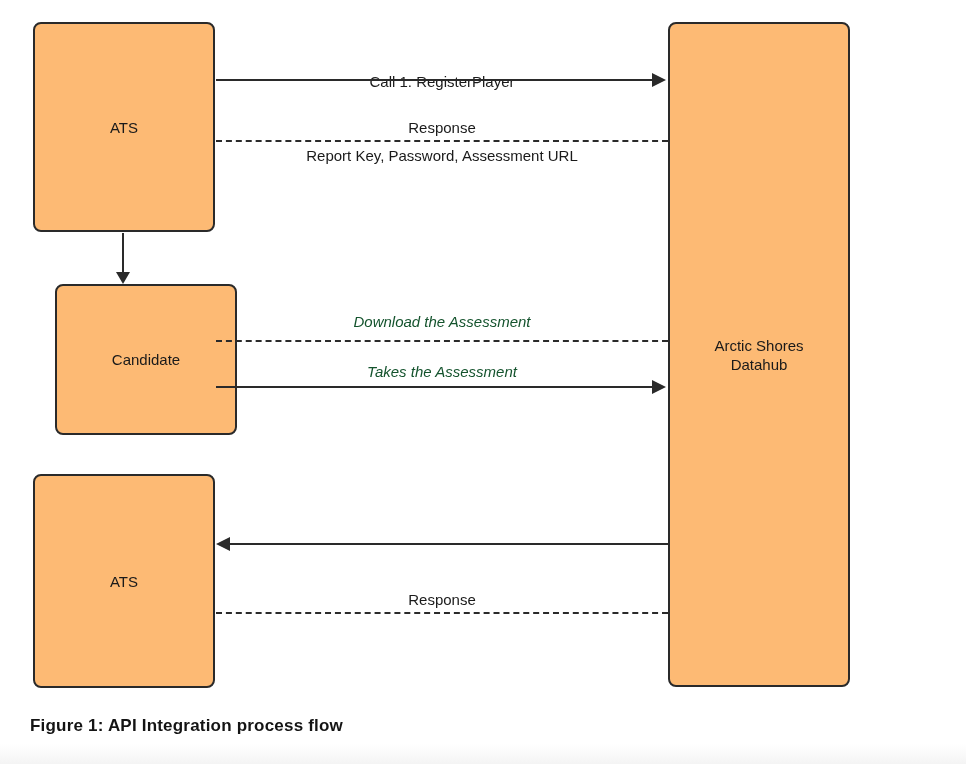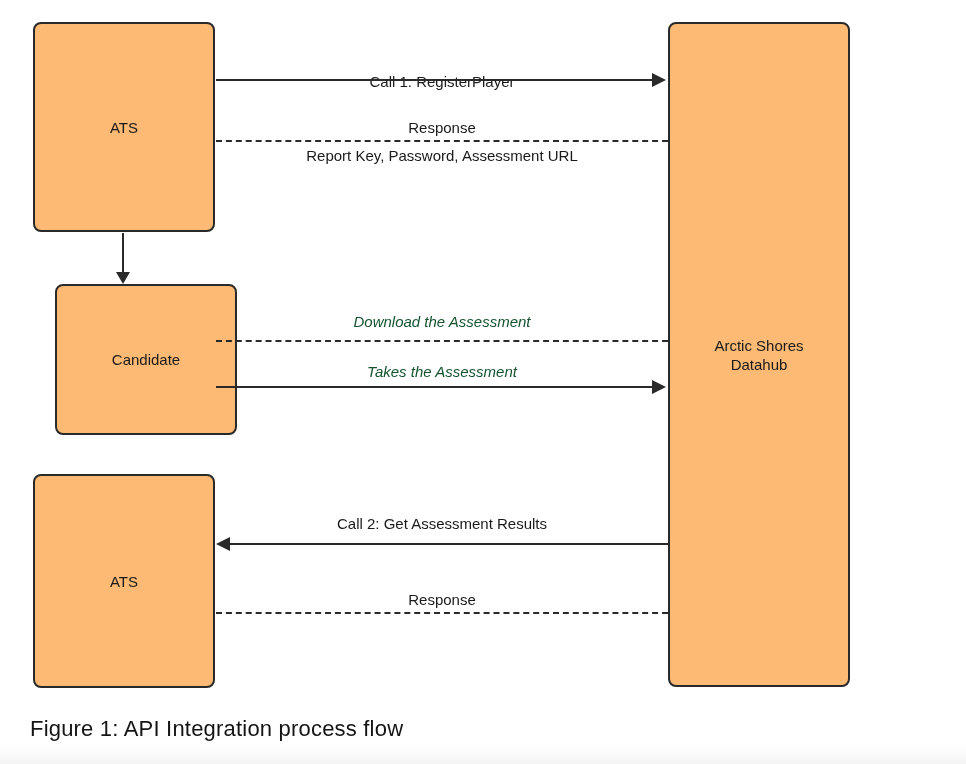--- a/index.html
+++ b/index.html
@@ -80,22 +80,22 @@
   }
   .flow-label.muted {
     font-style: italic;
     color: #14532d;
   }
   
   .caption {
     position: absolute;
     left: 30px;
     top: 716px;
-    font-size: 22px;
-    font-weight: 400;
+    font-size: 17px;
+    font-weight: 700;
     letter-spacing: 0.2px;
     color: #141414;
   }
   
   .bottom-band {
     position: absolute;
     left: 0;
     top: 744px;
     width: 966px;
     height: 20px;
@@ -137,21 +137,20 @@
   <div class="vline" style="left:122px; top:233px; height:42px;"></div>
   <div class="arrow-down" style="left:116px; top:272px;"></div>
 
   <div class="flow-label muted" style="top:313px;">Download the Assessment</div>
   <div class="hline dashed" style="left:216px; top:340px; width:452px;"></div>
 
   <div class="flow-label muted" style="top:363px;">Takes the Assessment</div>
   <div class="hline" style="left:216px; top:386px; width:438px;"></div>
   <div class="arrow-right" style="left:652px; top:380px;"></div>
 
-  <div class="flow-label" style="top:515px;">Call 2: Get Assessment Results</div>
   <div class="hline" style="left:230px; top:543px; width:438px;"></div>
   <div class="arrow-left" style="left:216px; top:537px;"></div>
 
   <div class="flow-label" style="top:591px;">Response</div>
   <div class="hline dashed" style="left:216px; top:612px; width:452px;"></div>
 
   <div class="caption">Figure 1: API Integration process flow</div>
 
   <div class="bottom-band"></div>
 

